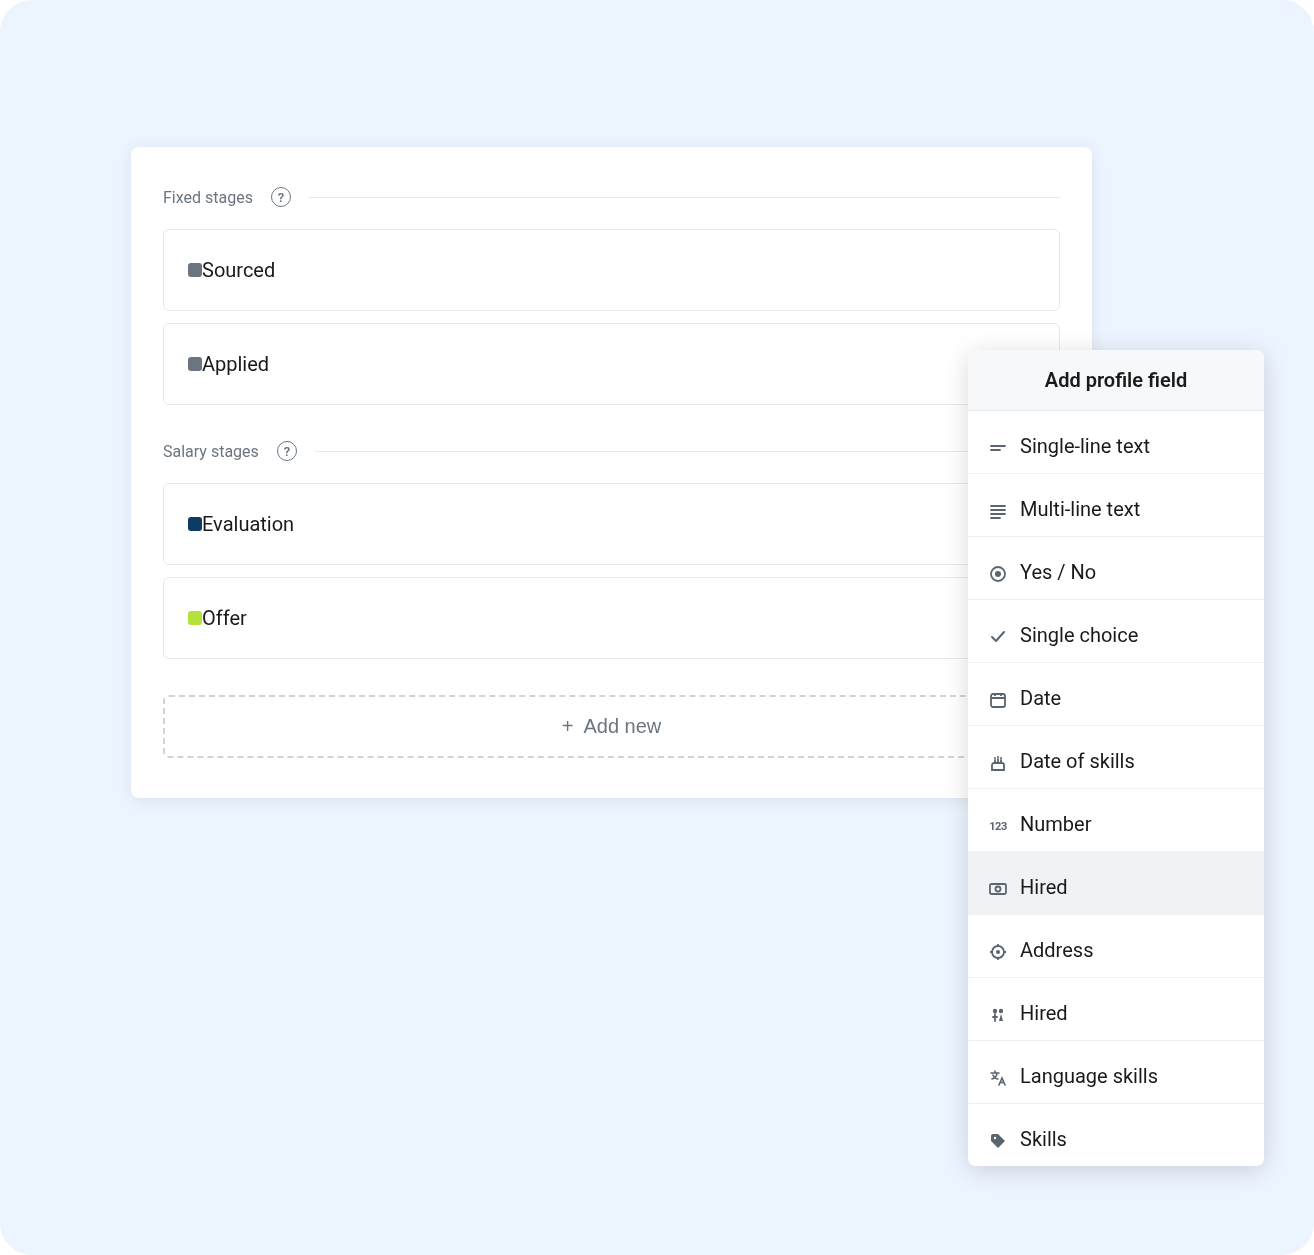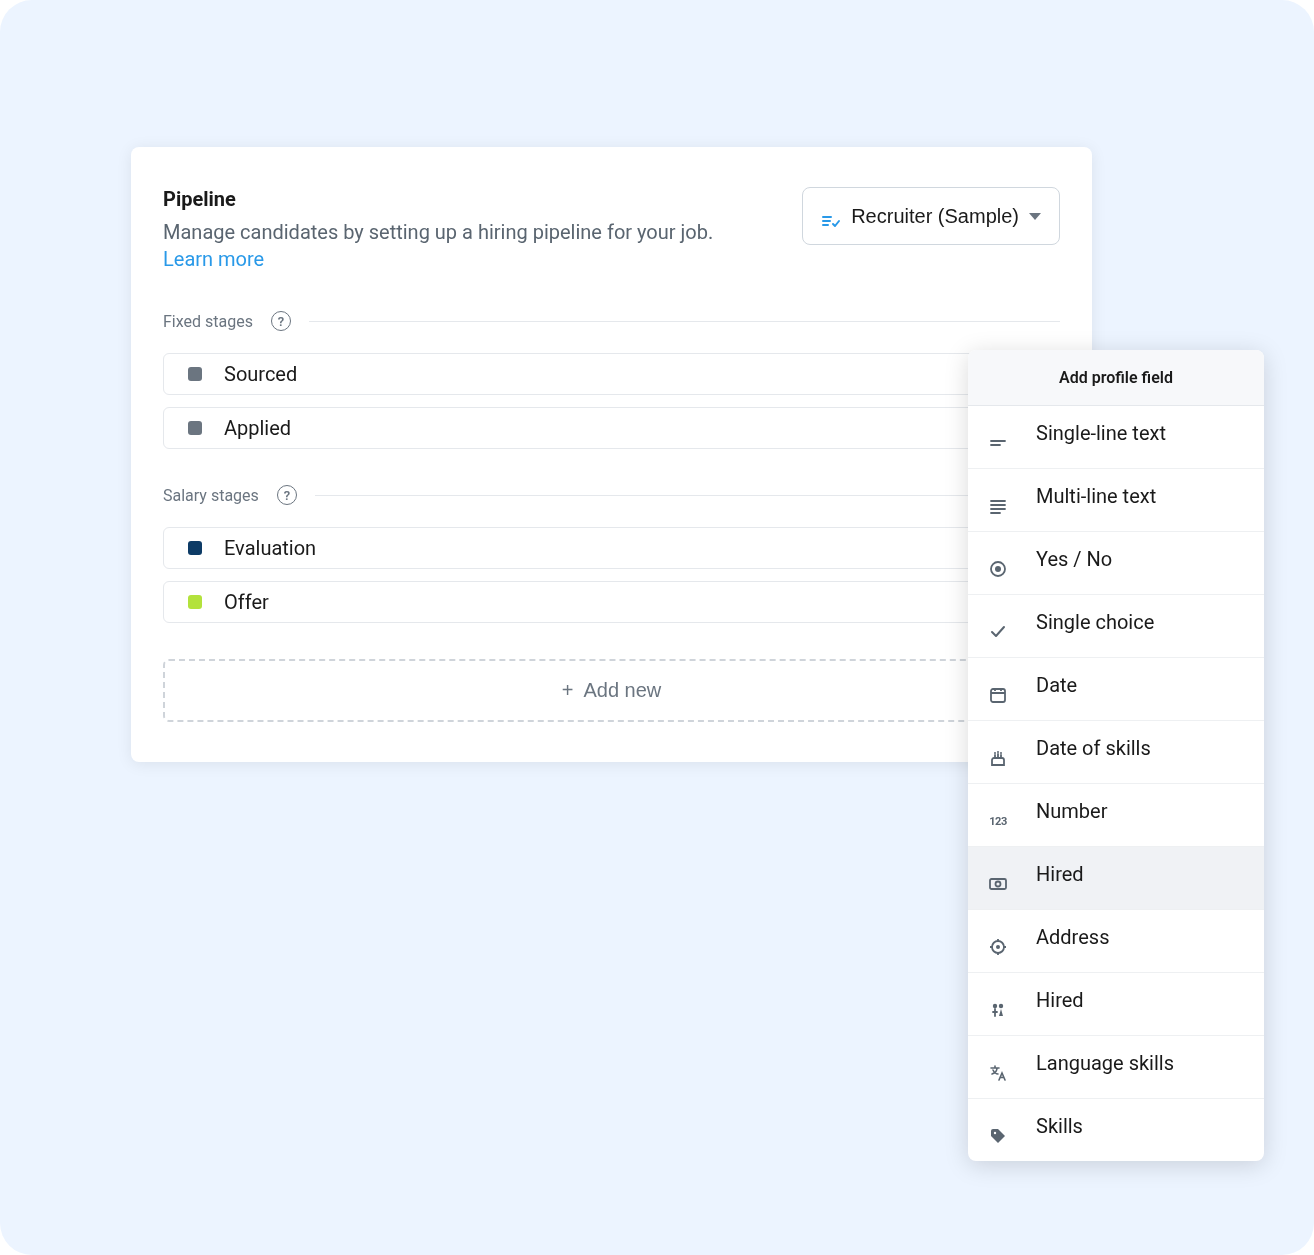--- a/index.html
+++ b/index.html
@@ -91,22 +91,21 @@
     }
     .divider-line {
       flex: 1;
       height: 1px;
       background: #e5e8ec;
     }
     .stage-list { display: flex; flex-direction: column; gap: 12px; margin-bottom: 36px; }
     .stage-item {
       display: flex;
       align-items: center;
-      gap: 22px;
-      padding: 8px 24px;
+      padding: 28px 24px;
       border: 1px solid #e5e8ec;
       border-radius: 6px;
       background: #fff;
     }
     .stage-dot {
       width: 14px;
       height: 14px;
       border-radius: 3px;
     }
     .stage-name {
@@ -133,30 +132,30 @@
       left: 968px;
       width: 296px;
       background: #fff;
       border-radius: 8px;
       box-shadow: 0 4px 24px rgba(0,0,0,0.15);
       overflow: hidden;
     }
     .popup-header {
       padding: 18px;
       text-align: center;
-      font-size: 16px;
+      font-size: 20px;
       font-weight: 600;
       color: #1a1a1a;
       background: #f7f8fa;
       border-bottom: 1px solid #e5e8ec;
     }
     .popup-item {
       display: flex;
-      align-items: flex-start;
-      gap: 28px;
+      align-items: flex-end;
+      gap: 12px;
       padding: 15px 20px;
       border-bottom: 1px solid #eef0f2;
       cursor: pointer;
       font-size: 20px;
       color: #1a1a1a;
     }
     .popup-item:last-child { border-bottom: none; }
     .popup-item.highlighted { background: #f0f2f5; }
     .popup-icon {
       width: 20px;
@@ -175,37 +174,20 @@
       border-top: 7px solid #6b7580;
     }
     .plus-icon { font-size: 20px; color: #6b7580; font-weight: 400; }
   </style>
 </head>
 <body>
 
 <div class="backdrop"></div>
 
 <div class="card">
-  <div class="header-row">
-    <div class="header-text">
-      <div class="title">Pipeline</div>
-      <div class="subtitle">Manage candidates by setting up a hiring pipeline for your job.</div>
-      <a class="learn-more">Learn more</a>
-    </div>
-    <button class="dropdown-btn">
-      <span class="popup-icon">
-        <svg width="20" height="20" viewBox="0 0 20 20" fill="none">
-            <path d="M2 5h8M2 9h7M2 13h5" stroke="#2999e8" stroke-width="2" stroke-linecap="round"></path>
-            <path d="M12 12l2 2 4-5" stroke="#2999e8" stroke-width="2" stroke-linecap="round" stroke-linejoin="round" fill="none"></path>
-          </svg>
-      </span>
-      <span>Recruiter (Sample)</span>
-      <span class="chevron-down"></span>
-    </button>
-  </div>
 
   <div class="section-heading-row">
     <span class="section-label">Fixed stages</span>
     <span class="help-icon">?</span>
     <span class="divider-line"></span>
   </div>
   <div class="stage-list" id="fixed-list">
       <div class="stage-item">
         <span class="stage-dot" style="background: rgb(107, 117, 128);"></span>
         <span class="stage-name">Sourced</span>

